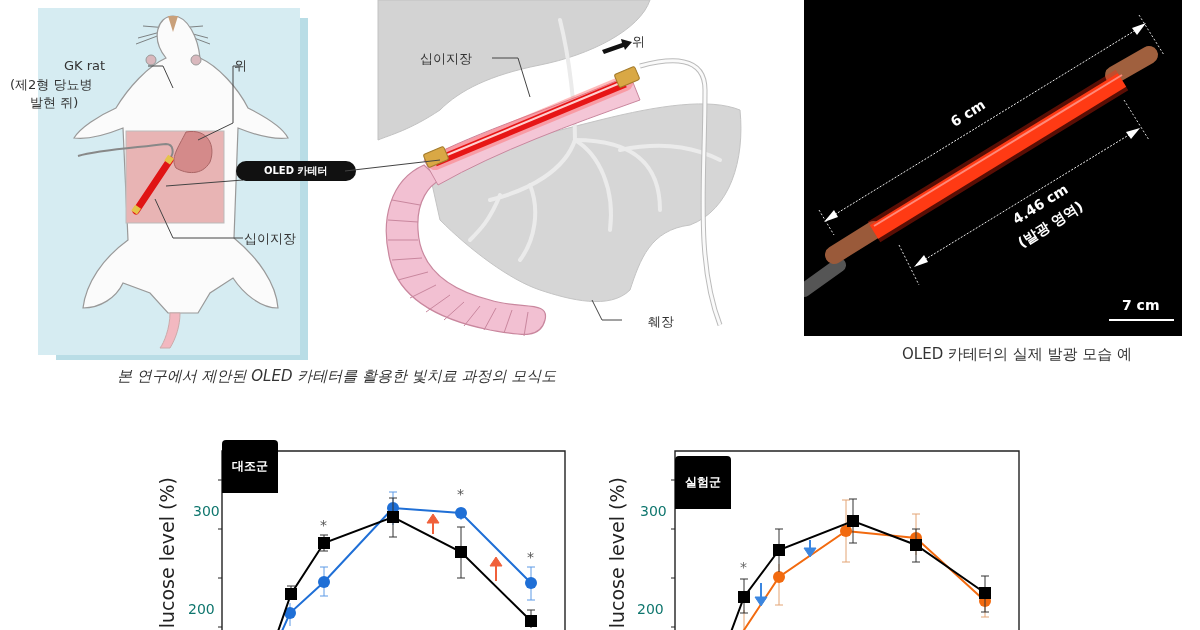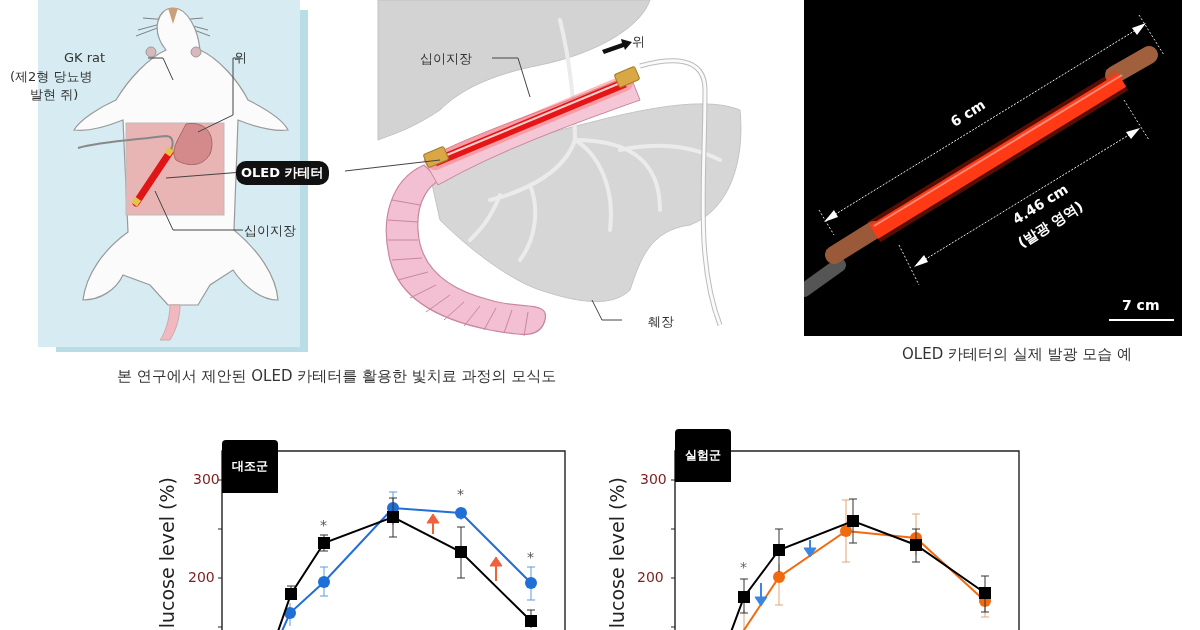--- a/index.html
+++ b/index.html
@@ -1,30 +1,30 @@
 <!DOCTYPE html>
 <html><head>
 <meta charset="utf-8">
 <style>
   html,body{margin:0;padding:0;background:#fff;}
   body{width:1200px;height:630px;overflow:hidden;position:relative;font-family:"DejaVu Sans","Liberation Sans",sans-serif;color:#222;}
   .abs{position:absolute;}
   .caption{font-size:15px;color:#333;white-space:nowrap;}
   .lbl{font-size:13px;color:#333;white-space:nowrap;font-family:"DejaVu Sans",sans-serif;}
-  .pill{background:#111;color:#fff;font-weight:bold;font-size:13px;border-radius:10px;padding:3px 5px;white-space:nowrap;}
+  .pill{background:#111;color:#fff;font-weight:bold;font-size:10px;border-radius:10px;padding:3px 28px;white-space:nowrap;}
   .photo{background:#000;}
   .ptxt{color:#fff;font-weight:bold;font-size:14px;white-space:nowrap;}
   .tag{background:#000;color:#fff;font-size:12px;font-weight:bold;padding:18px 10px;border-radius:4px 4px 0 0;}
   .axis-title{font-size:19px;color:#222;white-space:nowrap;transform:rotate(-90deg);transform-origin:left top;}
-  .tick{font-size:14px;color:#7f1d1d;}
+  .tick{font-size:14px;color:#0f766e;margin-top:32px;}
 </style>
 </head>
 <body>
 
-<div class="abs" style="left:38px;top:0;width:284px;height:352px;">
+<div class="abs" style="left:38px;top:8px;width:284px;height:352px;">
   <div class="abs" style="left:18px;top:10px;width:252px;height:342px;background:#b9dde6;"></div>
   <div class="abs" style="left:0;top:0;width:262px;height:347px;background:#d6ecf2;"></div>
   <svg class="abs" style="left:0;top:0" width="270" height="352" viewBox="0 0 270 352">
 
     <g stroke="#666" stroke-width="0.8">
       <line x1="130" y1="22" x2="100" y2="30"></line>
         <line x1="130" y1="24" x2="98" y2="36"></line>
         <line x1="130" y1="20" x2="105" y2="18"></line>
       <line x1="140" y1="22" x2="170" y2="30"></line>
         <line x1="140" y1="24" x2="172" y2="36"></line>
@@ -141,21 +141,21 @@
     <line x1="95" y1="245" x2="115" y2="285" stroke="#ddd" stroke-width="1" stroke-dasharray="2,2"></line>
 
     <line x1="305" y1="320" x2="370" y2="320" stroke="#fff" stroke-width="2"></line>
   </svg>
   <div class="abs ptxt" style="left:145px;top:105px;transform:rotate(-32deg);">6 cm</div>
   <div class="abs ptxt" style="left:205px;top:196px;transform:rotate(-32deg);">4.46 cm</div>
   <div class="abs ptxt" style="left:210px;top:216px;transform:rotate(-32deg);">(발광 영역)</div>
   <div class="abs ptxt" style="left:318px;top:297px;">7 cm</div>
 </div>
 
-<div class="abs caption" style="left:117px;top:367px;">본 연구에서 제안된 OLED 카테터를 활용한 빛치료 과정의 모식도</div>
+<div class="abs caption" style="left:117px;top:367px;font-style:italic;">본 연구에서 제안된 OLED 카테터를 활용한 빛치료 과정의 모식도</div>
 <div class="abs caption" style="left:858px;top:345px;margin-left:44px;">OLED 카테터의 실제 발광 모습 예</div>
 
 <div class="abs" style="left:150px;top:400px;width:430px;height:230px;">
   <div class="abs axis-title" style="left:6px;top:300px;">Blood glucose level (%)</div>
   <div class="abs tick" style="left:43px;top:71px;">300</div>
   <div class="abs tick" style="left:38px;top:169px;">200</div>
   <svg class="abs" style="left:0;top:0" width="430" height="230" viewBox="0 0 430 230">
 
     <polyline points="72,230 72,51 415,51 415,230" fill="none" stroke="#222" stroke-width="1.4"></polyline>
     <line x1="68" y1="80" x2="72" y2="80" stroke="#222"></line>
@@ -278,15 +278,15 @@
         <rect x="379" y="187" width="12" height="12"></rect>
     </g>
 
     <g fill="#3b86e0" stroke="#3b86e0">
       <line x1="161" y1="183" x2="161" y2="200" stroke-width="2"></line>
         <polygon points="155,197 167,197 161,206"></polygon>
       <line x1="210" y1="140" x2="210" y2="150" stroke-width="2"></line>
         <polygon points="204,148 216,148 210,157"></polygon>
     </g>
   </svg>
-  <div class="abs tag" style="left:75px;top:29px;text-align:right;">실험군</div>
+  <div class="abs tag" style="left:75px;top:56px;text-align:right;">실험군</div>
   <div class="abs" style="left:140px;top:159px;font-size:14px;color:#666;">*</div>
 </div>
 
 </body></html>

